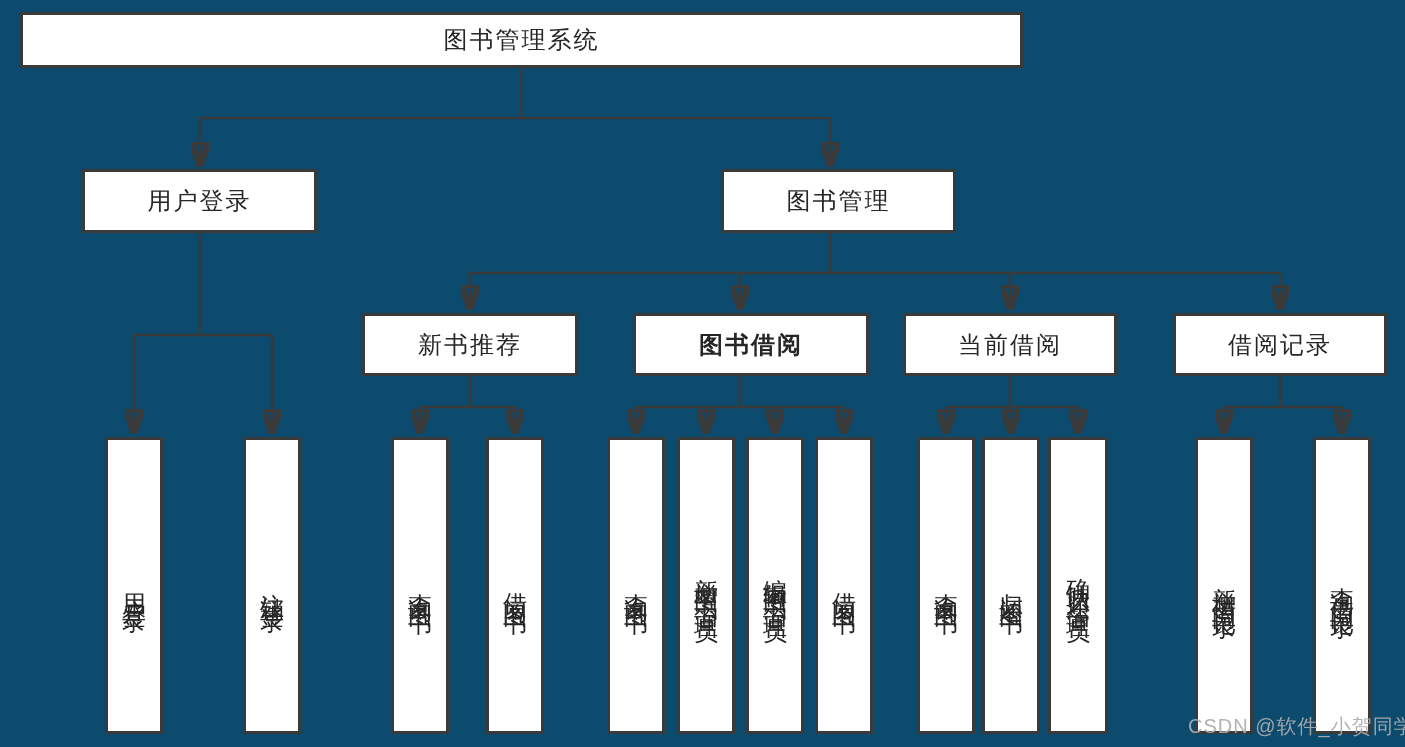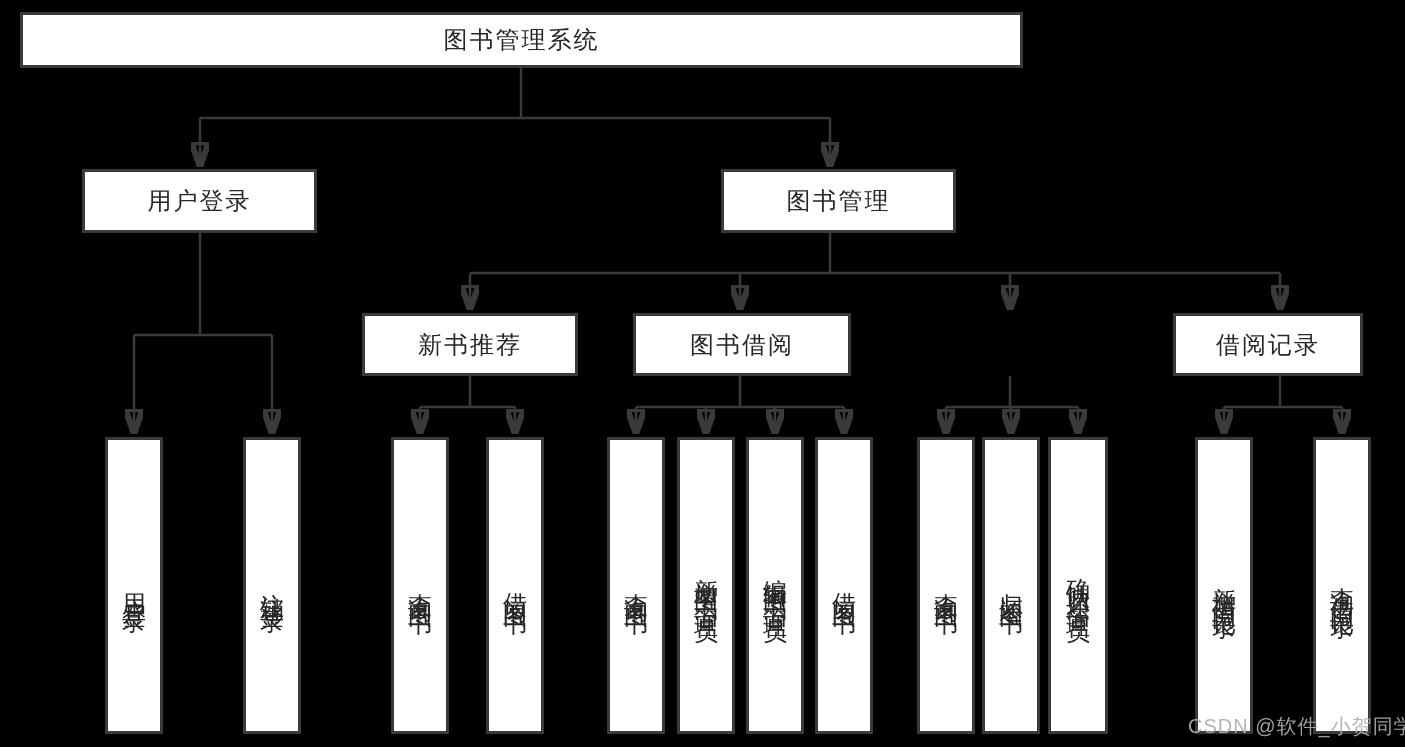--- a/index.html
+++ b/index.html
@@ -1,19 +1,19 @@
 <!DOCTYPE html>
 <html><head>
 <meta charset="utf-8">
 <style>
   html,body{margin:0;padding:0;background:#ffffff;}
   .canvas{
     position:relative;
     width:1405px;height:747px;
-    background:#000000;
+    background:#0c4a6e;
     font-family:"Liberation Sans","DejaVu Sans",sans-serif;
     overflow:hidden;
   }
   .wires{position:absolute;left:0;top:0;width:1405px;height:747px;}
   .wires path{stroke:#3a3a3a;stroke-width:2.5;fill:none;}
   .box{
     position:absolute;
     box-sizing:border-box;
     border:3px solid #3a3a3a;
     background:#ffffff;
@@ -104,24 +104,27 @@
   <div class="box lvl2" style="left:82px;width:235px;">
     <span class="hlabel">用户登录</span>
   </div>
   <div class="box lvl2" style="left:712px;width:235px;margin-left:9px;">
     <span class="hlabel">图书管理</span>
   </div>
 
   <div class="box lvl3" style="left:362px;width:216px;text-align:right;">
     <span class="hlabel">新书推荐</span>
   </div>
-  <div class="box lvl3" style="left:633px;width:218px;">
+  <div class="box lvl3" style="left:633px;width:236px;font-weight:bold;">
     <span class="hlabel">图书借阅</span>
   </div>
-  <div class="box lvl3" style="left:1173px;width:190px;">
+  <div class="box lvl3" style="left:903px;width:214px;">
+    <span class="hlabel">当前借阅</span>
+  </div>
+  <div class="box lvl3" style="left:1173px;width:214px;">
     <span class="hlabel">借阅记录</span>
   </div>
 
   <div class="box leaf" style="left:105px;">
     <span class="vt">用户登录</span>
   </div>
   <div class="box leaf" style="left:243px;">
     <span class="vt">注销登录</span>
   </div>
 

